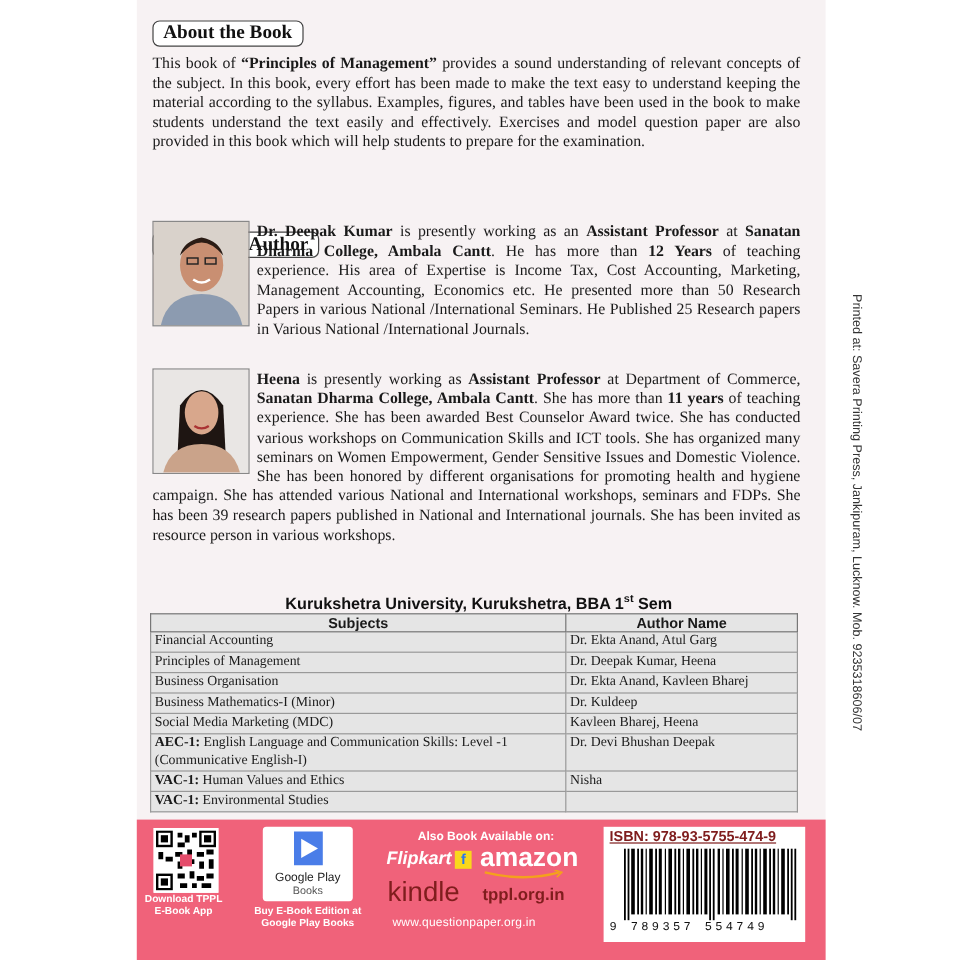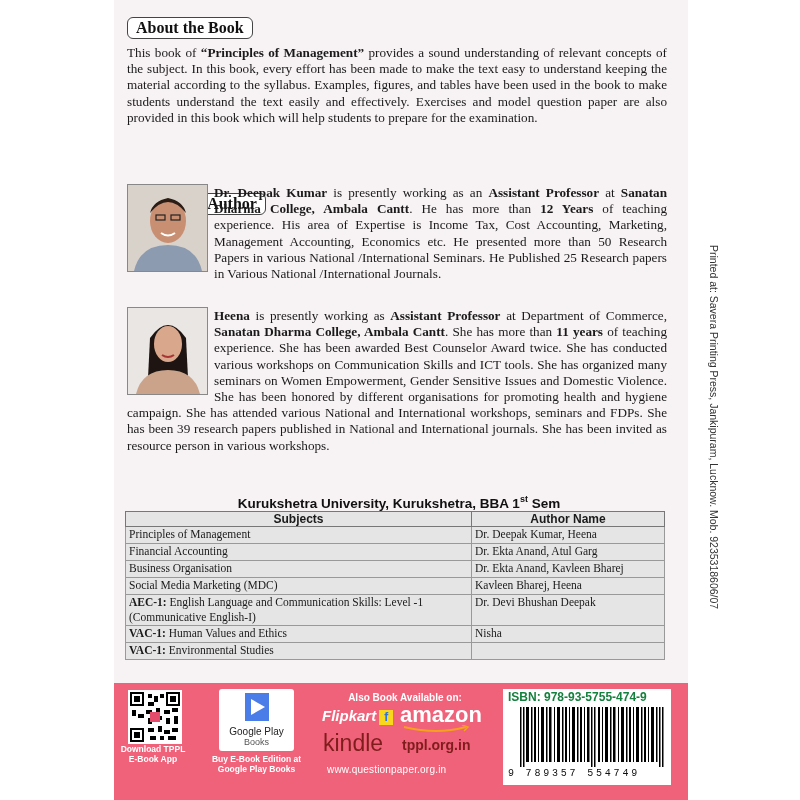--- a/index.html
+++ b/index.html
@@ -89,21 +89,21 @@
   }
   .qpurl {
     position: absolute; left: 327px; top: 764px; font-family: "Liberation Sans", sans-serif;
     font-size: 10px; color: #fff; letter-spacing: 0.2px;
   }
   .barcode-box {
     position: absolute; left: 503px; top: 689px; width: 168px; height: 96px; background: #fff;
   }
   .isbn {
     position: absolute; left: 508px; top: 690px; font-family: "Liberation Sans", sans-serif;
-    font-weight: bold; font-size: 12px; color: #15803d;
+    font-weight: bold; font-size: 12px; color: #7f1d1d; text-decoration: underline;
   }
   .bars {
     position: absolute; left: 520px; top: 707px; width: 145px; height: 60px;
   }
   .barnum {
     position: absolute; left: 508px; top: 768px; width: 160px;
     font-family: "Liberation Mono", monospace; font-size: 10px; color: #111; letter-spacing: 2.8px;
   }
 </style>
 </head>
@@ -146,30 +146,34 @@
 
 <table class="books">
   <thead>
     <tr>
       <th>Subjects</th>
       <th>Author Name</th>
     </tr>
   </thead>
   <tbody>
     <tr>
+        <td><b></b><span>Financial Accounting</span></td>
+        <td class="author">Dr. Ekta Anand, Atul Garg</td>
+      </tr>
+    <tr>
         <td><b></b><span>Principles of Management</span></td>
         <td class="author">Dr. Deepak Kumar, Heena</td>
       </tr>
     <tr>
-        <td><b></b><span>Financial Accounting</span></td>
-        <td class="author">Dr. Ekta Anand, Atul Garg</td>
-      </tr>
-    <tr>
         <td><b></b><span>Business Organisation</span></td>
         <td class="author">Dr. Ekta Anand, Kavleen  Bharej</td>
+      </tr>
+    <tr>
+        <td><b></b><span>Business Mathematics-I (Minor)</span></td>
+        <td class="author">Dr. Kuldeep</td>
       </tr>
     <tr>
         <td><b></b><span>Social Media Marketing (MDC)</span></td>
         <td class="author">Kavleen Bharej, Heena</td>
       </tr>
     <tr>
         <td><b>AEC-1:</b><span> English Language and Communication Skills: Level -1 (Communicative English-I)</span></td>
         <td class="author">Dr. Devi Bhushan Deepak</td>
       </tr>
     <tr>

